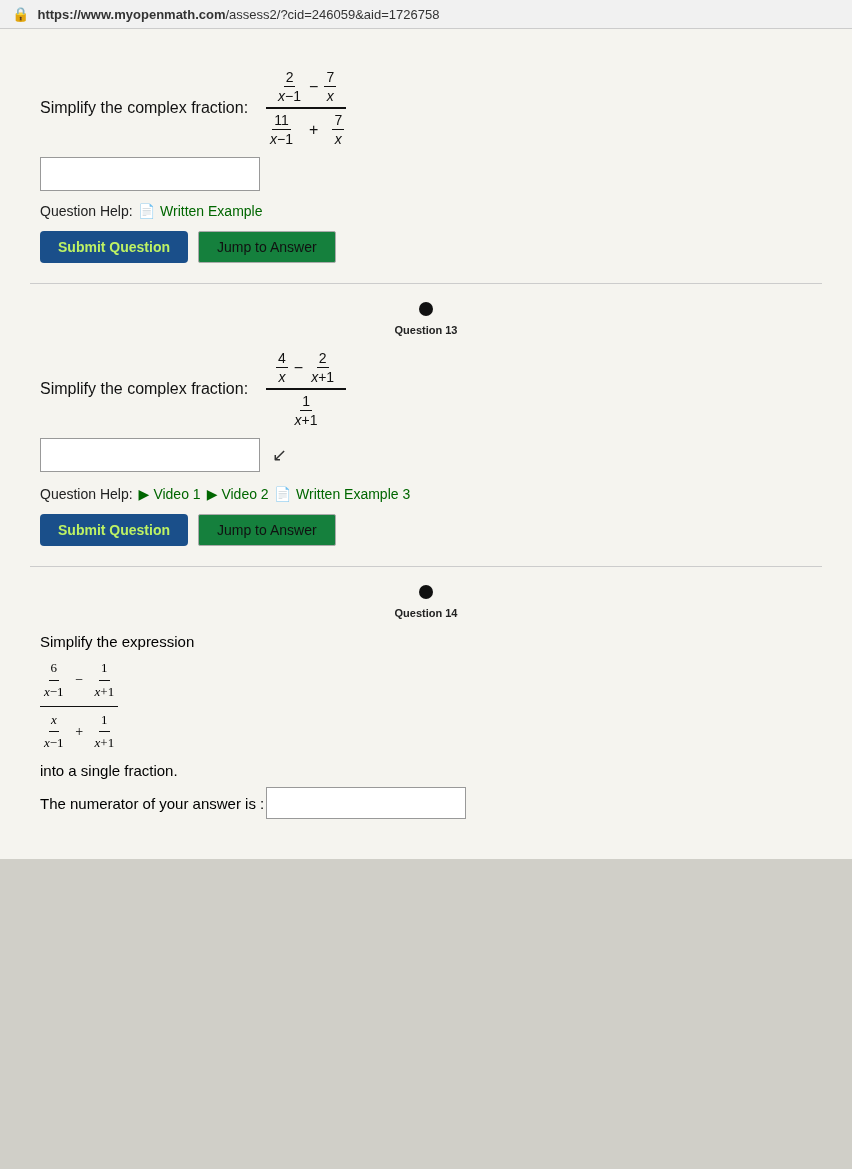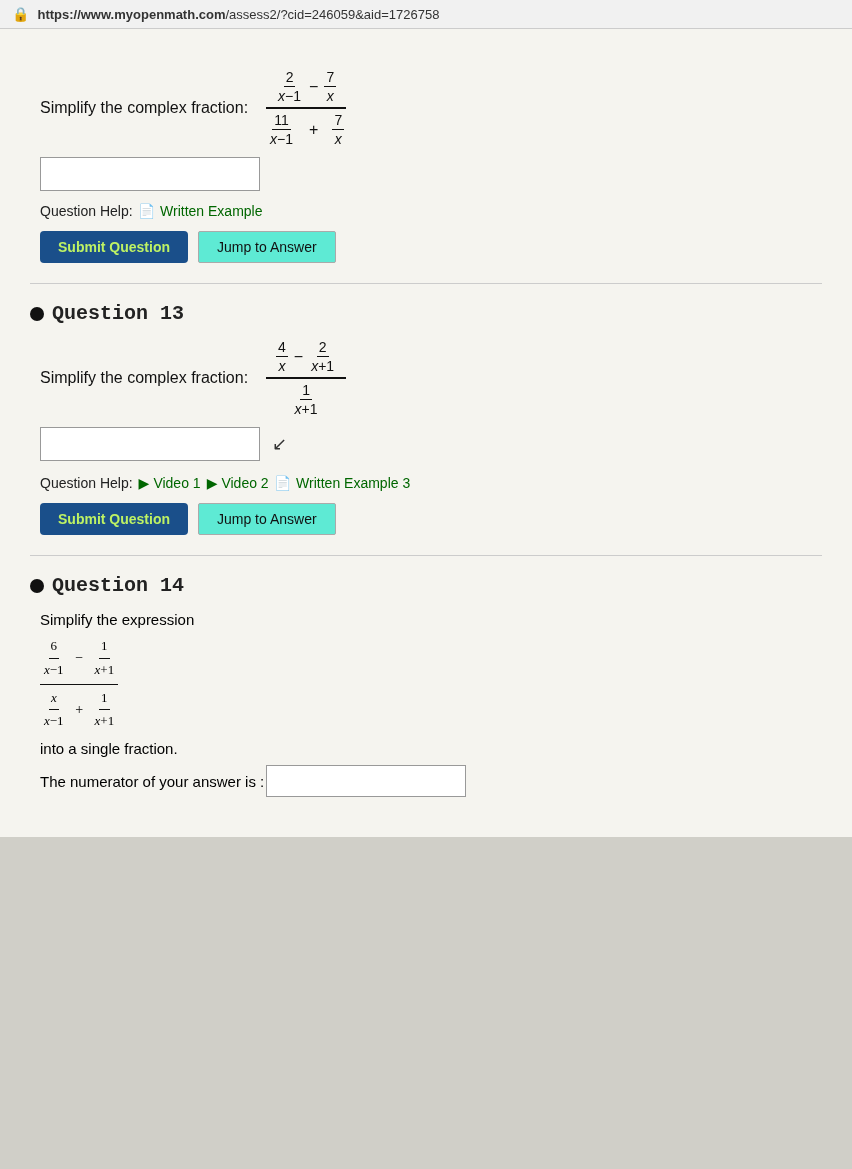--- a/index.html
+++ b/index.html
@@ -34,24 +34,25 @@
       background: #f5f4ef;
       margin-bottom: 0;
       padding: 20px 0 10px 0;
       border-bottom: 1px solid #ccc;
     }
     .question-header {
       display: flex;
       align-items: center;
       gap: 8px;
       margin-bottom: 14px;
-      font-family: Liberation Mono, monospace;
-      font-size: 20px;
+      font-family: Liberation Sans, sans-serif;
+      font-size: 11px;
       font-weight: bold;
       color: #222;
+      flex-direction: column;
     }
     .bullet-dot {
       width: 14px;
       height: 14px;
       background: #111;
       border-radius: 50%;
       display: inline-block;
       flex-shrink: 0;
     }
     .question-body {
@@ -152,21 +153,21 @@
       color: #bef264;
       border: none;
       padding: 8px 18px;
       font-size: 14px;
       font-weight: bold;
       font-family: Arial, sans-serif;
       cursor: pointer;
       border-radius: 4px;
     }
     .btn-jump {
-      background: #5eead4;
+      background: #15803d;
       color: #111;
       border: 1.5px solid #aaa;
       padding: 7px 18px;
       font-size: 14px;
       font-family: Arial, sans-serif;
       cursor: pointer;
       border-radius: 2px;
     }
     .cursor-arrow {
       font-size: 18px;

